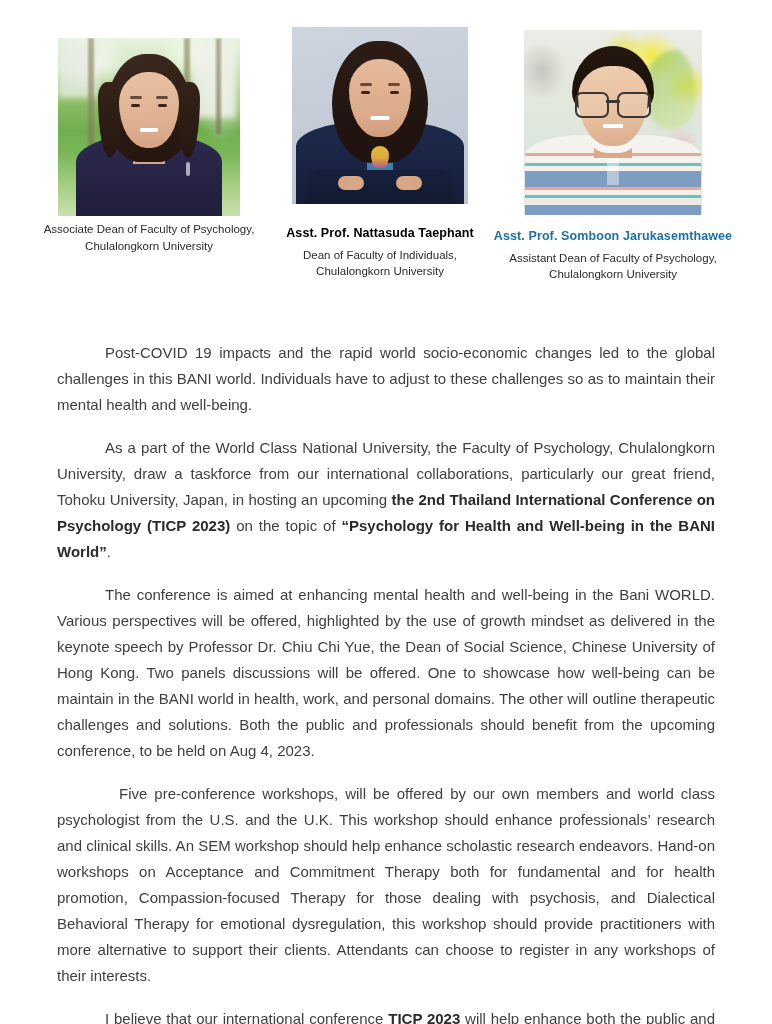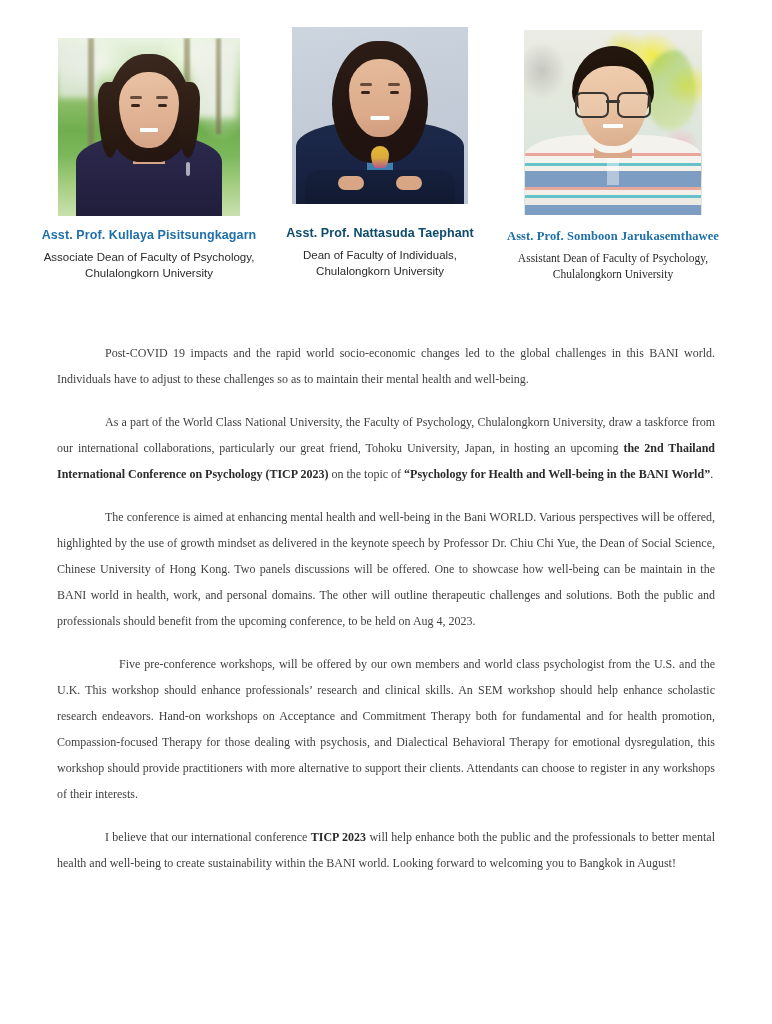--- a/index.html
+++ b/index.html
@@ -28,21 +28,21 @@
     top: 0;
     width: 772px;
     height: 310px;
   }
   .person {
     position: absolute;
     text-align: center;
   }
   .person-1 { left: 22px;  top: 38px;  width: 254px; }
   .person-2 { left: 280px; top: 27px;  width: 200px; }
-  .person-3 { left: 486px; top: 30px;  width: 254px; font-family: Liberation Serif, serif; }
+  .person-3 { left: 486px; top: 30px;  width: 254px; }
 
   .photo {
     position: relative;
     overflow: hidden;
     margin: 0 auto;
     background: #e9eef0;
   }
   .photo-1 { width: 182px; height: 178px; }
   .photo-2 { width: 176px; height: 177px; }
   .photo-3 { width: 178px; height: 185px; }
@@ -263,27 +263,26 @@
 
   
   .body-copy {
     position: absolute;
     left: 57px;
     top: 340px;
     width: 658px;
   }
   .para {
     margin: 0 0 17px 0;
-    font-size: 12px;
+    font-size: 15px;
     line-height: 26px;
     text-align: justify;
     text-justify: inter-word;
     color: #3f3f3f;
     text-indent: 48px;
-    font-family: Liberation Serif, serif;
   }
   .para.indent-wide { text-indent: 62px; }
   .para:last-child { margin-bottom: 16px; }
   .para b { font-weight: bold; color: #2b2b2b; }
 </style>
 </head>
 <body>
 
 <div class="page">
 
@@ -306,21 +305,20 @@
           <div class="hair-side r"></div>
           <div class="face-1">
             <div class="brow" style="left:11px;top:24px;"></div>
             <div class="brow" style="right:11px;top:24px;"></div>
             <div class="eye" style="left:12px;top:32px;"></div>
             <div class="eye" style="right:12px;top:32px;"></div>
             <div class="mouth" style="top:56px;width:18px;height:4px;"></div>
           </div>
         </div>
       </div>
-      <p class="p-name" style="color: rgb(31, 111, 168);">Asst. Prof. Kullaya Pisitsungkagarn</p>
       <p class="p-role">Associate Dean of Faculty of Psychology,
 Chulalongkorn University</p>
     </div>
 
     <div class="person person-2">
       <div class="photo photo-2">
         <div class="photo-inner">
           <div class="bg-studio"></div>
           <div class="blazer"></div>
           <div class="inner-shirt"></div>
@@ -332,21 +330,21 @@
             <div class="eye" style="left:12px;top:32px;"></div>
             <div class="eye" style="right:12px;top:32px;"></div>
             <div class="mouth" style="top:57px;width:19px;height:4px;"></div>
           </div>
           <div class="arms"></div>
           <div class="hand l"></div>
           <div class="hand r"></div>
           <div class="crest"></div>
         </div>
       </div>
-      <p class="p-name" style="color: #0c4a6e;">Asst. Prof. Nattasuda Taephant</p>
+      <p class="p-name" style="color: #000000;">Asst. Prof. Nattasuda Taephant</p>
       <p class="p-role">Dean of Faculty of Individuals,
 Chulalongkorn University</p>
     </div>
 
     <div class="person person-3">
       <div class="photo photo-3">
         <div class="photo-inner">
           <div class="bg-floral"></div>
           <div class="leafy"></div>
           <div class="polo"></div>

